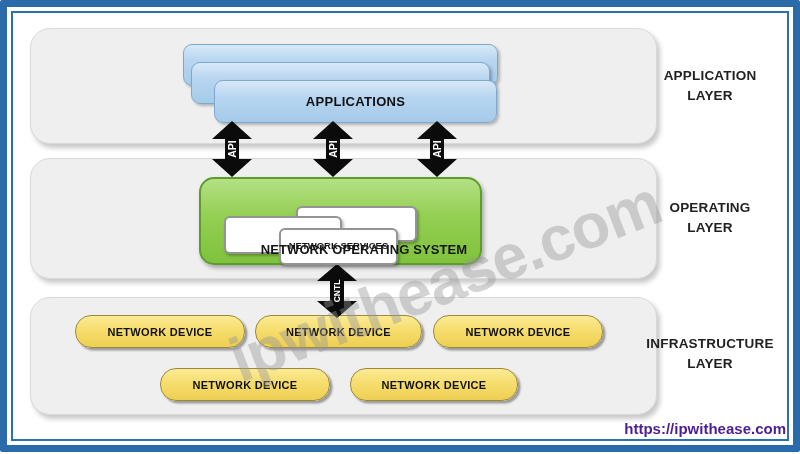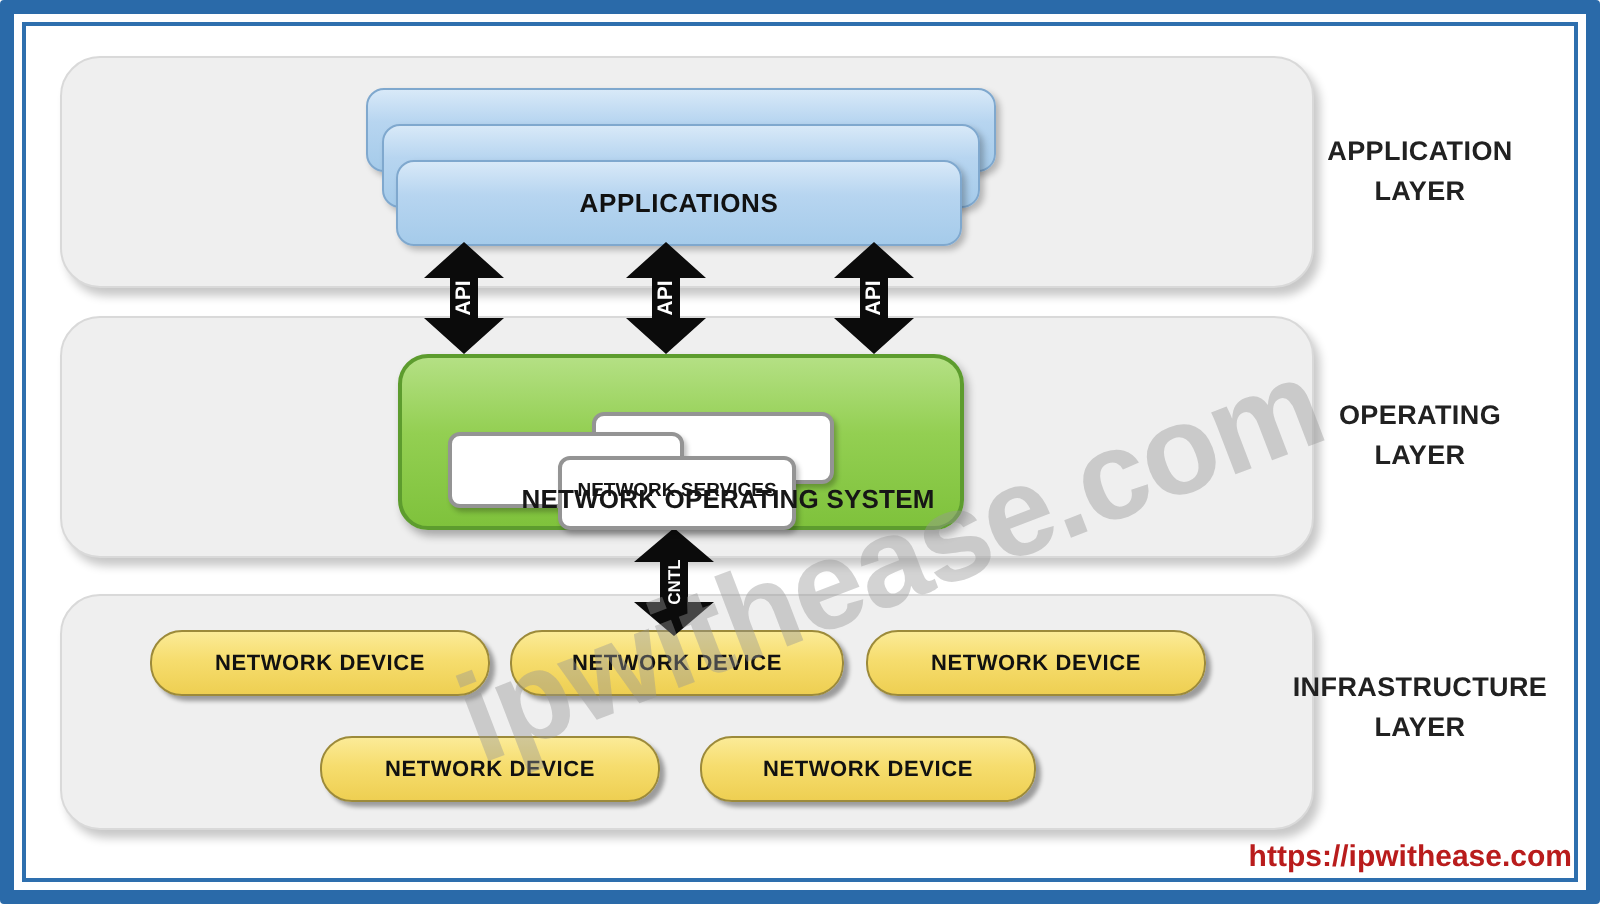--- a/index.html
+++ b/index.html
@@ -40,38 +40,38 @@
                 display:flex; align-items:center; justify-content:center;
                 font-weight:bold; font-size:11px; color:#111; letter-spacing:0.3px; z-index:5; }
 
   .varrow { position:absolute; z-index:6; }
 
   .watermark { position:absolute; left:195px; top:245px; width:500px; text-align:center;
                transform:rotate(-21deg); font-weight:bold; font-size:63px; white-space:nowrap;
                color:rgba(150,150,150,0.42); letter-spacing:-1px; z-index:30; pointer-events:none; }
 
   .footer-url { position:absolute; right:14px; bottom:15px; font-weight:bold; font-size:15px;
-                color:#b91c1c; z-index:45; }
+                color:#4c1d95; z-index:45; }
 </style>
 </head>
 <body>
 
 <div class="canvas">
 
   <div class="panel" style="left:30px; top:28px; width:627px; height:116px"></div>
   <div class="panel" style="left:30px; top:158px; width:627px; height:121px"></div>
   <div class="panel" style="left:30px; top:297px; width:627px; height:118px"></div>
 
   <div class="layer-label" style="top:66px">APPLICATION LAYER</div>
   <div class="layer-label" style="top:198px">OPERATING LAYER</div>
   <div class="layer-label" style="top:334px">INFRASTRUCTURE LAYER</div>
 
   <div class="app-box" style="left:183px; top:44px; width:315px; height:42px; z-index:2"></div>
   <div class="app-box" style="left:191px; top:62px; width:299px; height:42px; z-index:3"></div>
-  <div class="app-box front" style="left:198px; top:80px; width:283px; height:43px; z-index:4">APPLICATIONS</div>
+  <div class="app-box front" style="left:214px; top:80px; width:283px; height:43px; z-index:4">APPLICATIONS</div>
 
   <svg class="varrow" style="left:212px; top:121px" width="40" height="56" viewBox="0 0 40 56">
     <polygon points="20,0 40,18 27,18 27,38 40,38 20,56 0,38 13,38 13,18 0,18" fill="#0b0b0b"></polygon>
     <text x="20" y="28" transform="rotate(-90 20 28)" fill="#ffffff" font-size="10.5" font-weight="bold" text-anchor="middle" dominant-baseline="central" font-family="Liberation Sans, sans-serif">API</text>
   </svg>
   <svg class="varrow" style="left:313px; top:121px" width="40" height="56" viewBox="0 0 40 56">
     <polygon points="20,0 40,18 27,18 27,38 40,38 20,56 0,38 13,38 13,18 0,18" fill="#0b0b0b"></polygon>
     <text x="20" y="28" transform="rotate(-90 20 28)" fill="#ffffff" font-size="10.5" font-weight="bold" text-anchor="middle" dominant-baseline="central" font-family="Liberation Sans, sans-serif">API</text>
   </svg>
   <svg class="varrow" style="left:417px; top:121px" width="40" height="56" viewBox="0 0 40 56">

